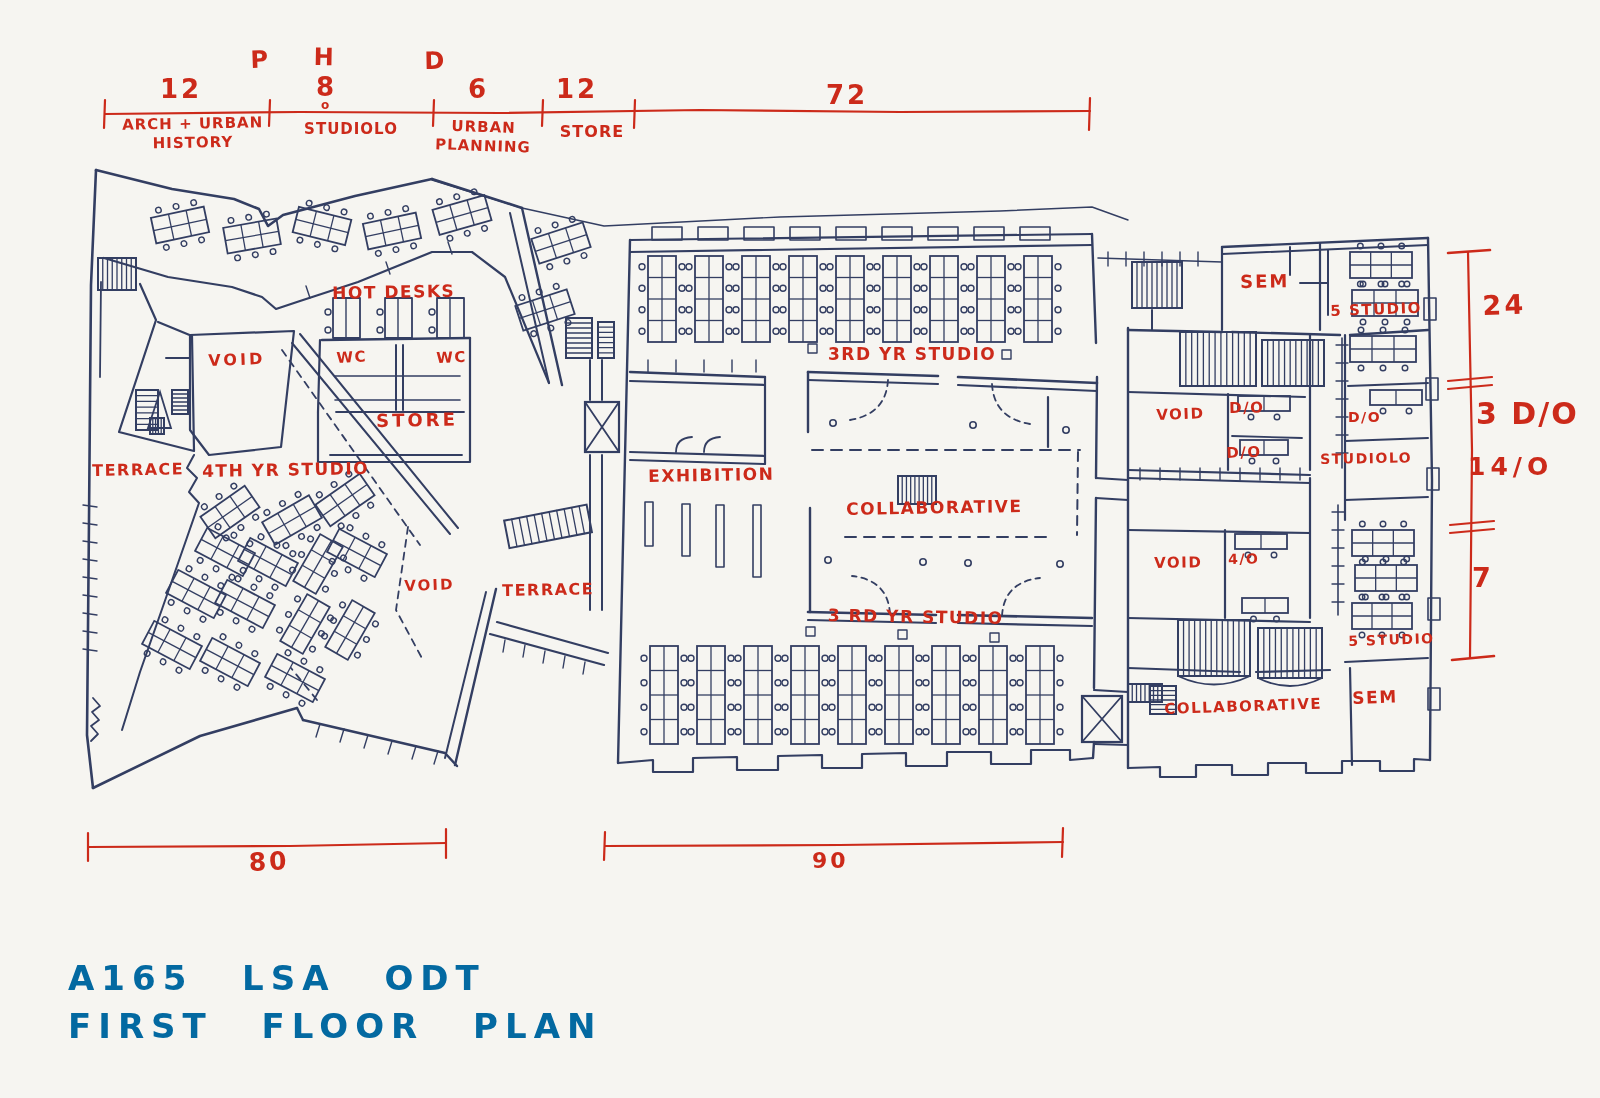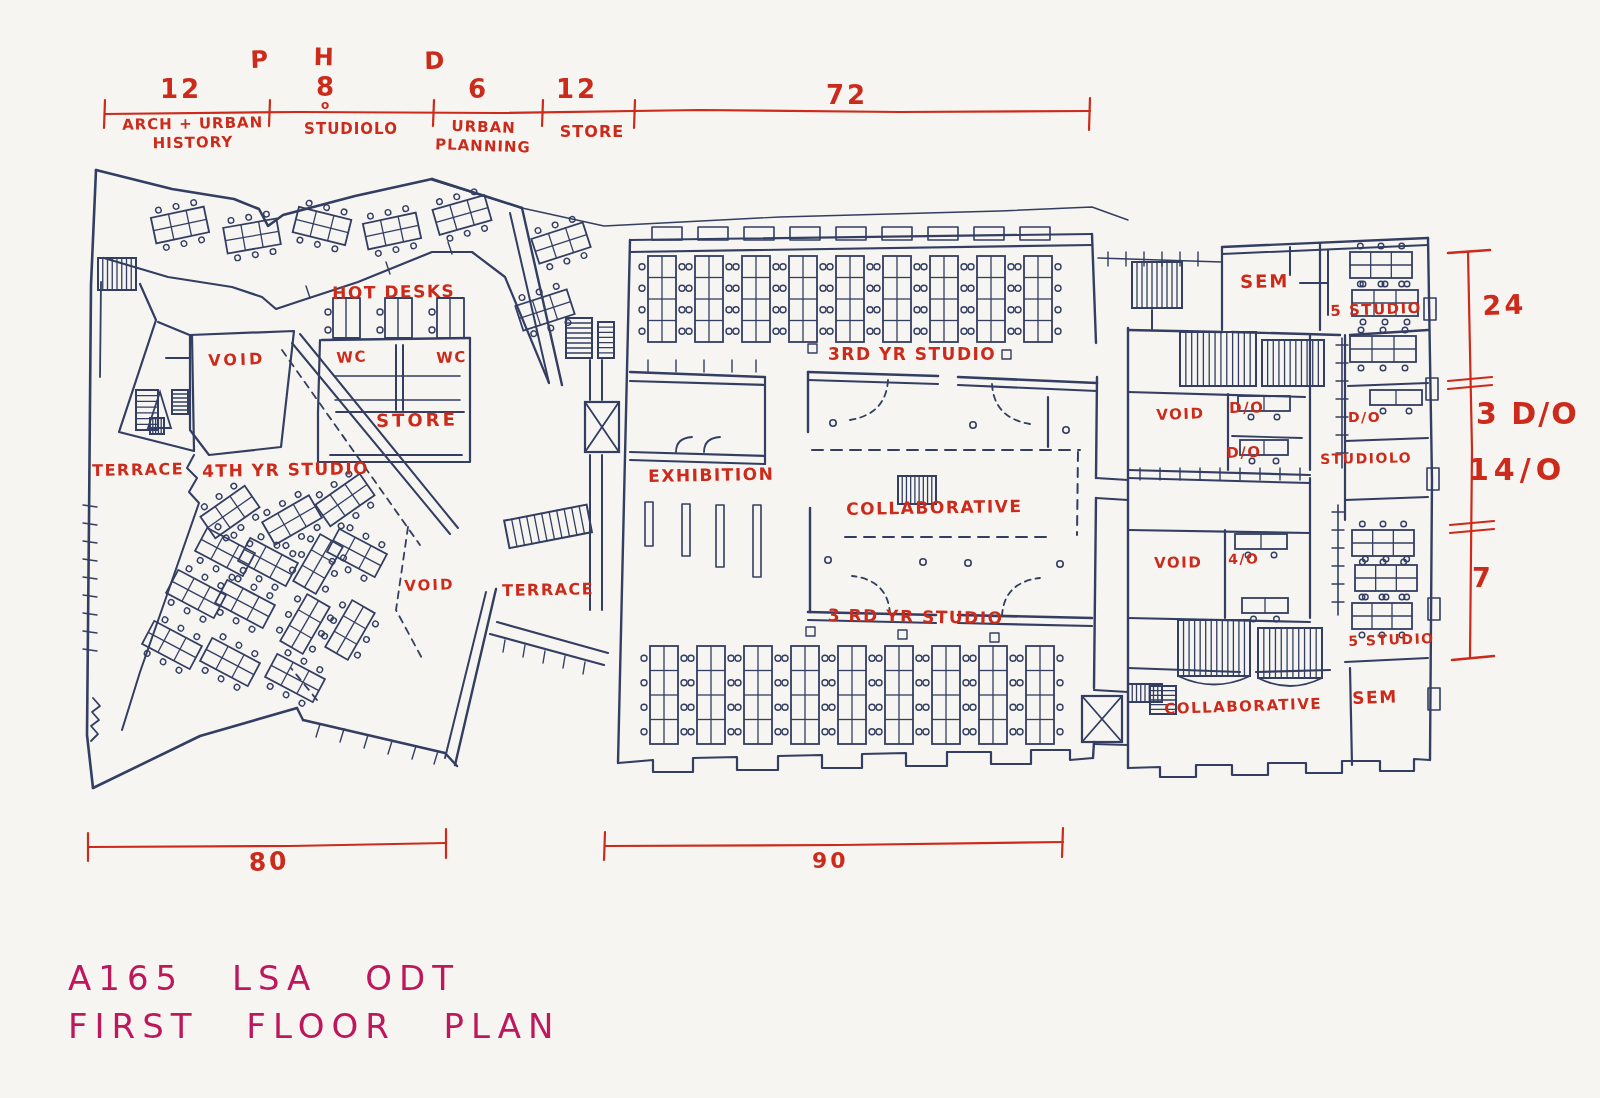--- a/index.html
+++ b/index.html
@@ -6,21 +6,21 @@
   body{width:1600px;height:1098px;position:relative;background:#f6f5f1;overflow:hidden;
        font-family:"DejaVu Sans",sans-serif}
   #plan{position:absolute;left:0;top:0}
   .lab{position:absolute;white-space:nowrap;transform-origin:left top}
   .red{color:#cc2a1a;font-weight:700;letter-spacing:1.5px}
   .rlab{font-size:16px}
   .rnum{font-size:26px;letter-spacing:3px}
   .rlet{font-size:24px}
   .rseg{font-size:15px;text-align:center;line-height:19px;letter-spacing:1px}
   .rseg span{display:block}
-  .blue{color:#be185d;font-weight:400}
+  .blue{color:#0369a1;font-weight:700}
   .title-line{font-size:34px;letter-spacing:7px;word-spacing:30px}
 </style>
 </head>
 <body>
 
 <svg id="plan" width="1600" height="1098" viewBox="0 0 1600 1098">
   <g id="g-walls" stroke="#333e62" fill="none" stroke-linecap="round" stroke-linejoin="round">
       <polyline points="96 170 172 189 234 199 259 209 268 226 283 215 355 196 432 179" stroke-width="2.6"></polyline>
       <polyline points="432 179 522 208" stroke-width="2.6"></polyline>
       <polyline points="522 208 562 385" stroke-width="2.4"></polyline>
@@ -1049,21 +1049,21 @@
 <div class="lab red rseg" style="left:430px;top:116px;width:108px;transform:rotate(2deg)">
   <span>URBAN</span>
   <span>PLANNING</span>
 </div>
 <div class="lab red rseg" style="left:550px;top:122px;width:84px;font-size:16px">
   <span>STORE</span>
 </div>
 
 <div class="lab red rnum" style="left:1482px;top:290px;font-size:27px;transform:rotate(-2deg)">24</div>
 <div class="lab red" style="left:1476px;top:396px;font-size:30px;font-weight:700;letter-spacing:2px">3 D/O</div>
-<div class="lab red" style="left:1468px;top:452px;font-size:30px;font-weight:700;letter-spacing:5px">14/O</div>
+<div class="lab red" style="left:1468px;top:452px;font-size:25px;font-weight:700;letter-spacing:5px">14/O</div>
 <div class="lab red rnum" style="left:1472px;top:562px;font-size:27px">7</div>
 
 <div class="lab red rnum" style="left:248px;top:848px;font-size:25px;transform:rotate(-3deg)">80</div>
 <div class="lab red rnum" style="left:812px;top:848px;font-size:22px">90</div>
 
 <div class="lab red rlab" style="left:332px;top:283px;font-size:17px;transform:rotate(-1deg)">HOT DESKS</div>
 <div class="lab red rlab" style="left:208px;top:351px;letter-spacing:3px;transform:rotate(-2deg)">VOID</div>
 <div class="lab red rlab" style="left:336px;top:349px;font-size:15px;transform:rotate(-3deg)">WC</div>
 <div class="lab red rlab" style="left:436px;top:349px;font-size:15px;transform:rotate(-2deg)">WC</div>
 <div class="lab red rlab" style="left:376px;top:410px;font-size:18px;letter-spacing:3px;transform:rotate(-1deg)">STORE</div>

